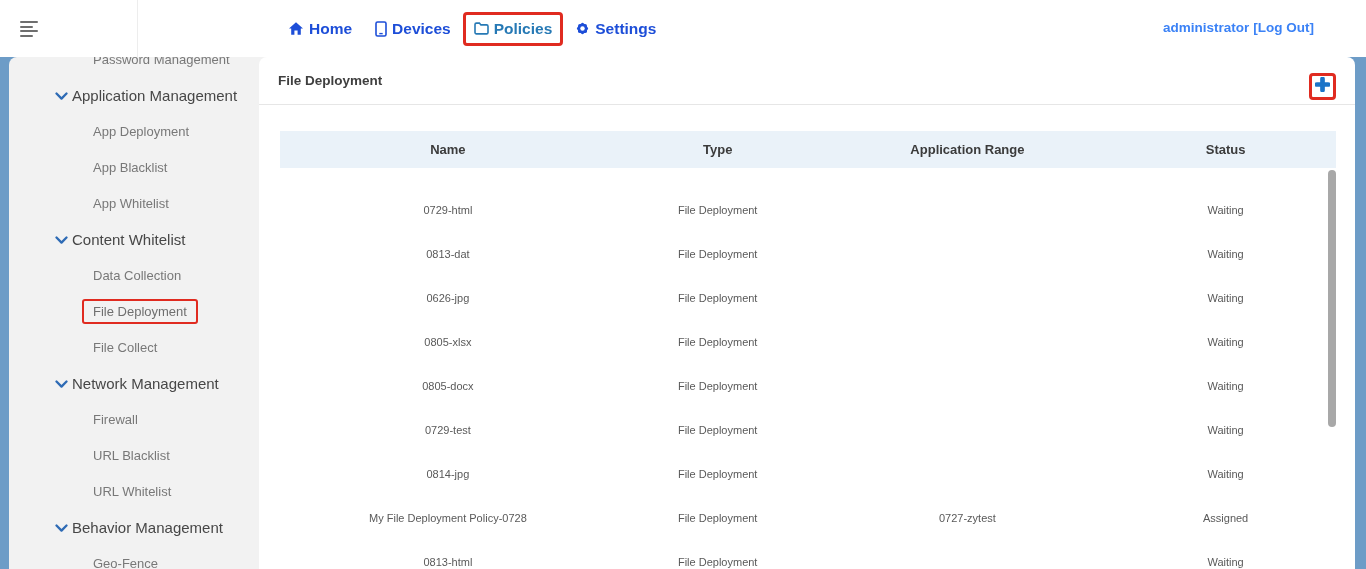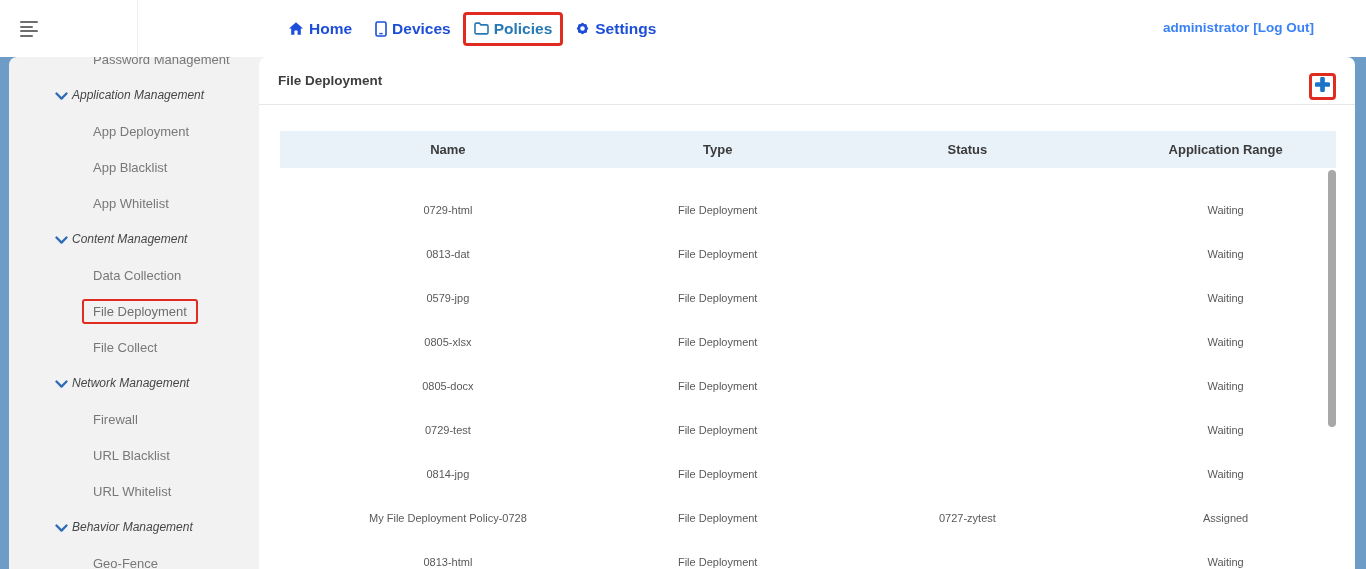--- a/index.html
+++ b/index.html
@@ -20,21 +20,21 @@
   .nav-item.highlighted { border-color: #e02b20; }
   .nav-icon { display: inline-flex; align-items: center; }
   .user { position: absolute; right: 52px; top: 20px; font-size: 13.5px; font-weight: bold; color: #3b82f6; white-space: nowrap; }
   .user .logout { cursor: pointer; margin-left: 4px; }
 
   
   .sidebar { position: absolute; left: 9px; top: 57px; width: 284px; height: 512px; background: #f2f2f2;
              border-radius: 8px 8px 0 0; overflow: hidden; }
   .sidebar-list { position: absolute; left: 0; top: -16px; right: 0; }
   .side-item { height: 36px; display: flex; align-items: center; font-size: 13px; cursor: pointer; white-space: nowrap; }
-  .side-item.section { padding-left: 46px; color: #474747; font-size: 12px; font-style: italic; }
+  .side-item.section { padding-left: 46px; color: #474747; font-size: 15px; }
   .side-item.section .chev { display: inline-flex; margin-right: 4px; margin-top: 2px; }
   .side-item.child { padding-left: 84px; color: #787878; }
   .side-item.selected .lbl { border: 2px solid #e02b20; border-radius: 3px; padding: 3px 9px; margin-left: -11px; color: #6f6f6f; }
   .sidebar-scrollbar { position: absolute; right: 1px; top: 175px; width: 7px; height: 311px;
                        background: #a6a6a6; border-radius: 4px; cursor: pointer; }
 
   
   .main { position: absolute; left: 259px; top: 57px; width: 1096px; height: 512px; background: #ffffff;
           border-radius: 8px 8px 0 0; overflow: hidden; }
   .main-header { position: relative; height: 48px; border-bottom: 1px solid #e6e6e6; }
@@ -129,21 +129,21 @@
       <div class="side-item child">
 
     <span class="lbl">App Whitelist</span>
   </div>
       <div class="side-item section">
     <span class="chev">
           <svg width="13" height="9" viewBox="0 0 13 9">
             <path d="M1.5 1.5 L6.5 6.6 L11.5 1.5" fill="none" stroke="#2e6bb5" stroke-width="2.3" stroke-linecap="round" stroke-linejoin="round"></path>
           </svg>
         </span>
-    <span class="lbl">Content Management</span>
+    <span class="lbl">Content Whitelist</span>
   </div>
       <div class="side-item child">
 
     <span class="lbl">Data Collection</span>
   </div>
       <div class="side-item child selected">
 
     <span class="lbl">File Deployment</span>
   </div>
       <div class="side-item child">
@@ -192,38 +192,38 @@
     <div class="add-btn">
         <span><svg width="15" height="15" viewBox="0 0 16 16">
             <path d="M8 2 V14 M2 8 H14" stroke="#1b74c8" stroke-width="5" stroke-linecap="round"></path>
           </svg></span>
       </div>
   </div>
   <div class="table">
     <div class="thead">
         <div class="th">Name</div>
         <div class="th">Type</div>
+        <div class="th">Application Range</div>
         <div class="th">Status</div>
-        <div class="th">Application Range</div>
       </div>
     <div class="tbody">
         <div class="tr">
     <div class="td">0729-html</div>
     <div class="td">File Deployment</div>
     <div class="td"></div>
     <div class="td">Waiting</div>
   </div>
         <div class="tr">
     <div class="td">0813-dat</div>
     <div class="td">File Deployment</div>
     <div class="td"></div>
     <div class="td">Waiting</div>
   </div>
         <div class="tr">
-    <div class="td">0579-jpg</div>
+    <div class="td">0626-jpg</div>
     <div class="td">File Deployment</div>
     <div class="td"></div>
     <div class="td">Waiting</div>
   </div>
         <div class="tr">
     <div class="td">0805-xlsx</div>
     <div class="td">File Deployment</div>
     <div class="td"></div>
     <div class="td">Waiting</div>
   </div>

